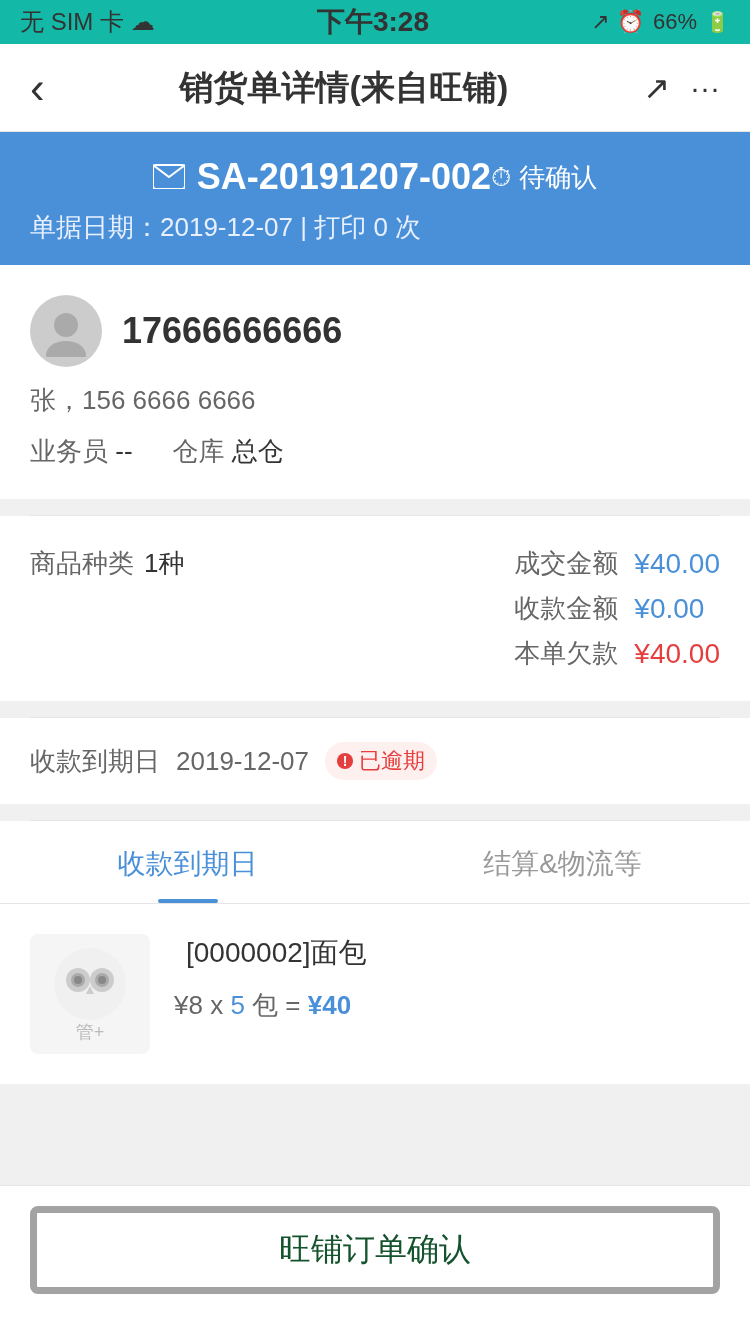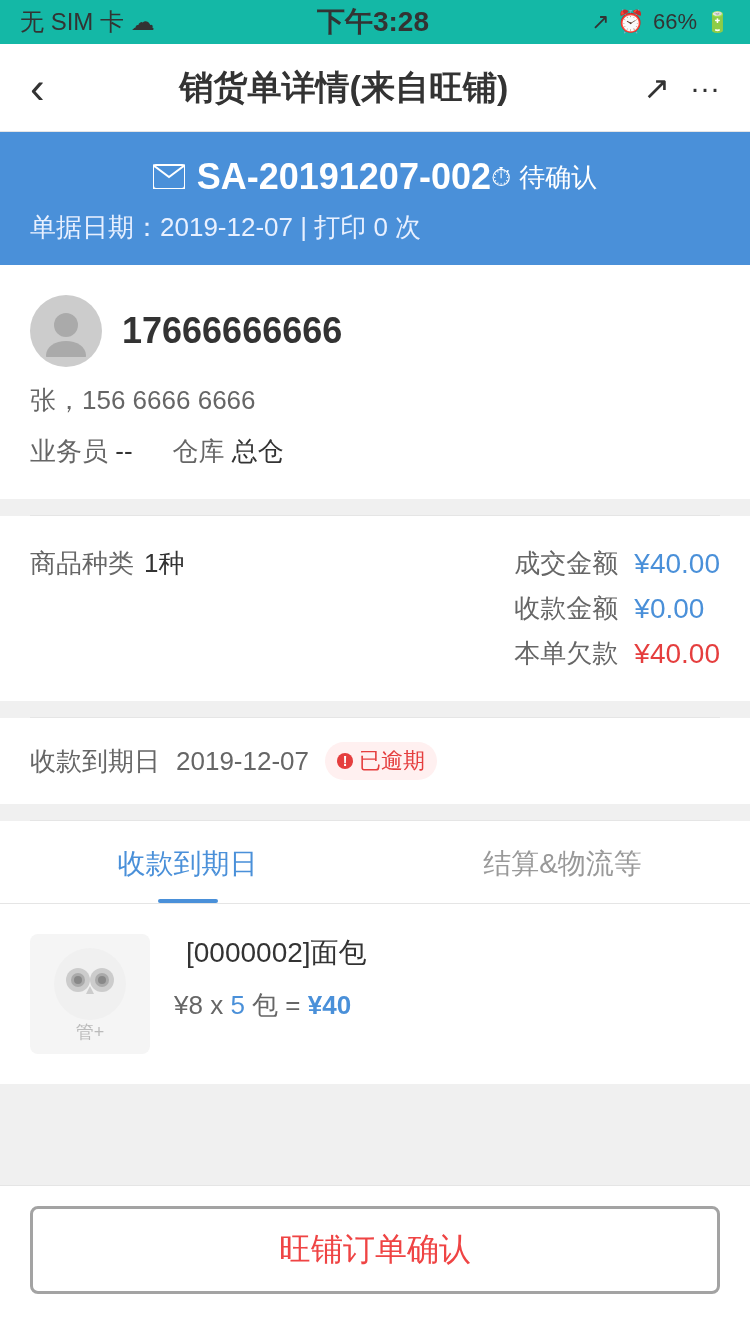--- a/index.html
+++ b/index.html
@@ -315,25 +315,25 @@
       bottom: 0;
       left: 0;
       width: 750px;
       padding: 20px 30px 40px;
       background: #fff;
       border-top: 1px solid #e5e5e5;
     }
     .confirm-btn {
       width: 100%;
       height: 88px;
-      border: 3px solid #a3a3a3;
+      border: 7px solid #a3a3a3;
       background: #fff;
       border-radius: 8px;
       font-size: 32px;
-      color: #ef4444;
+      color: #14532d;
       cursor: pointer;
       display: flex;
       align-items: center;
       justify-content: center;
       font-family: inherit;
     }
   </style>
 </head>
 <body>
 

